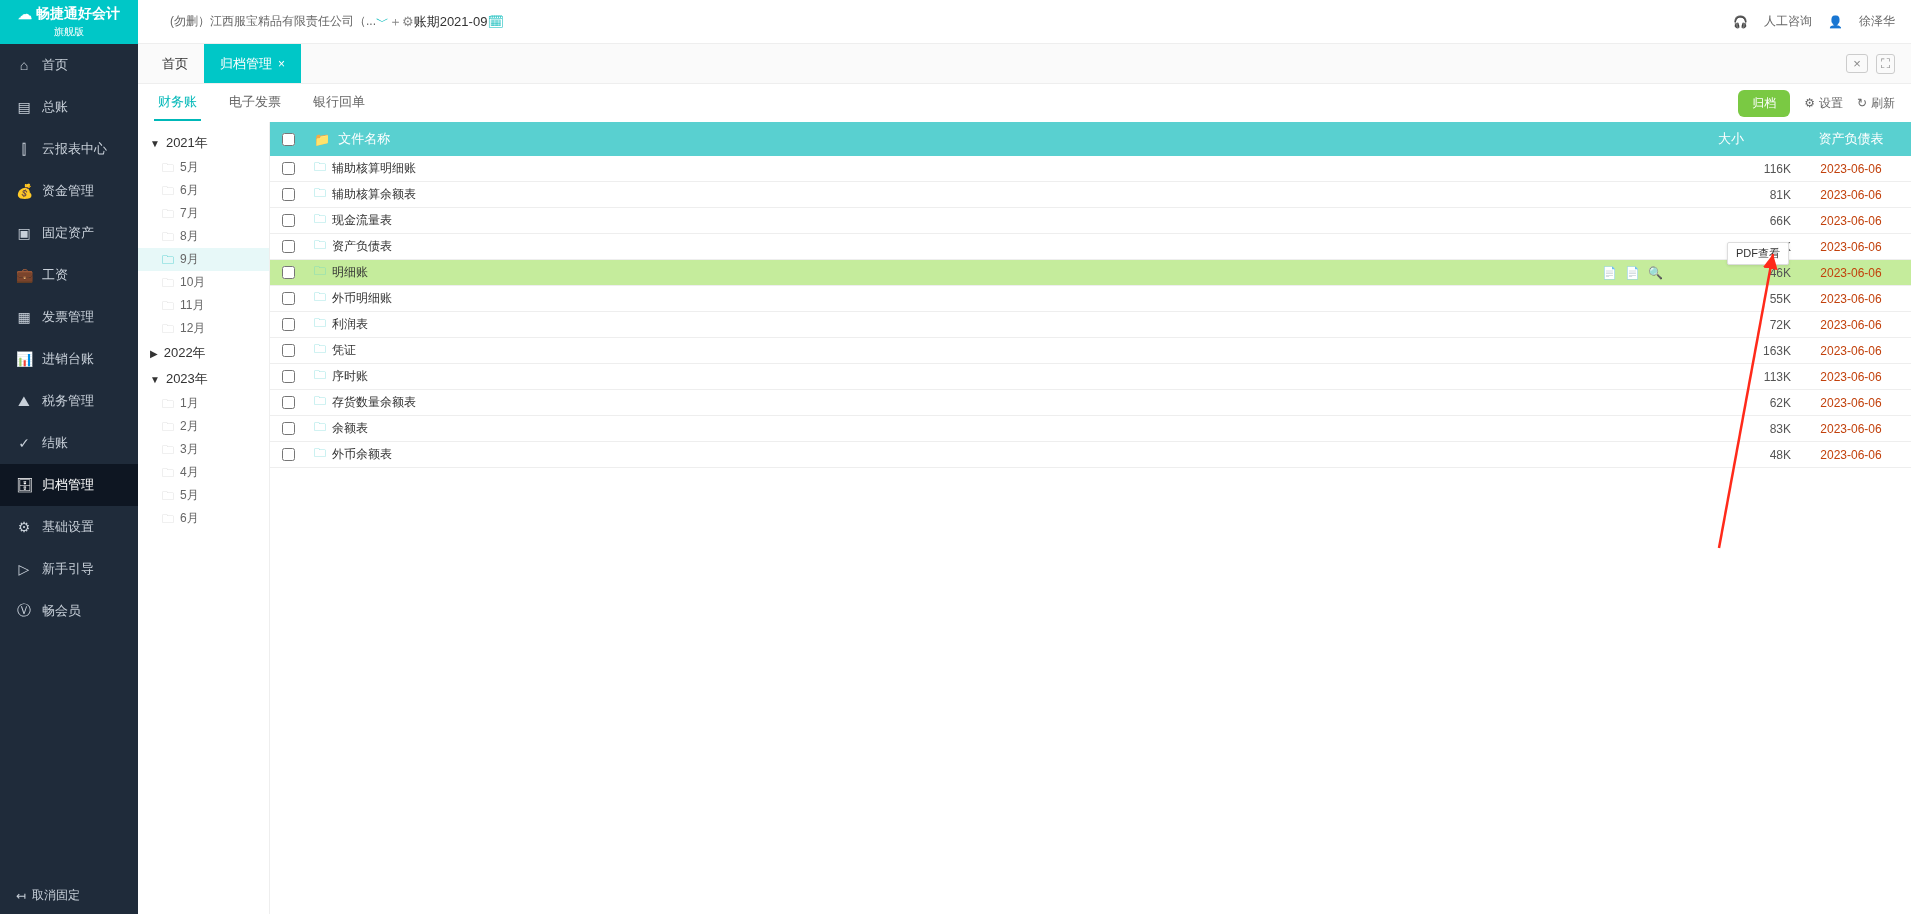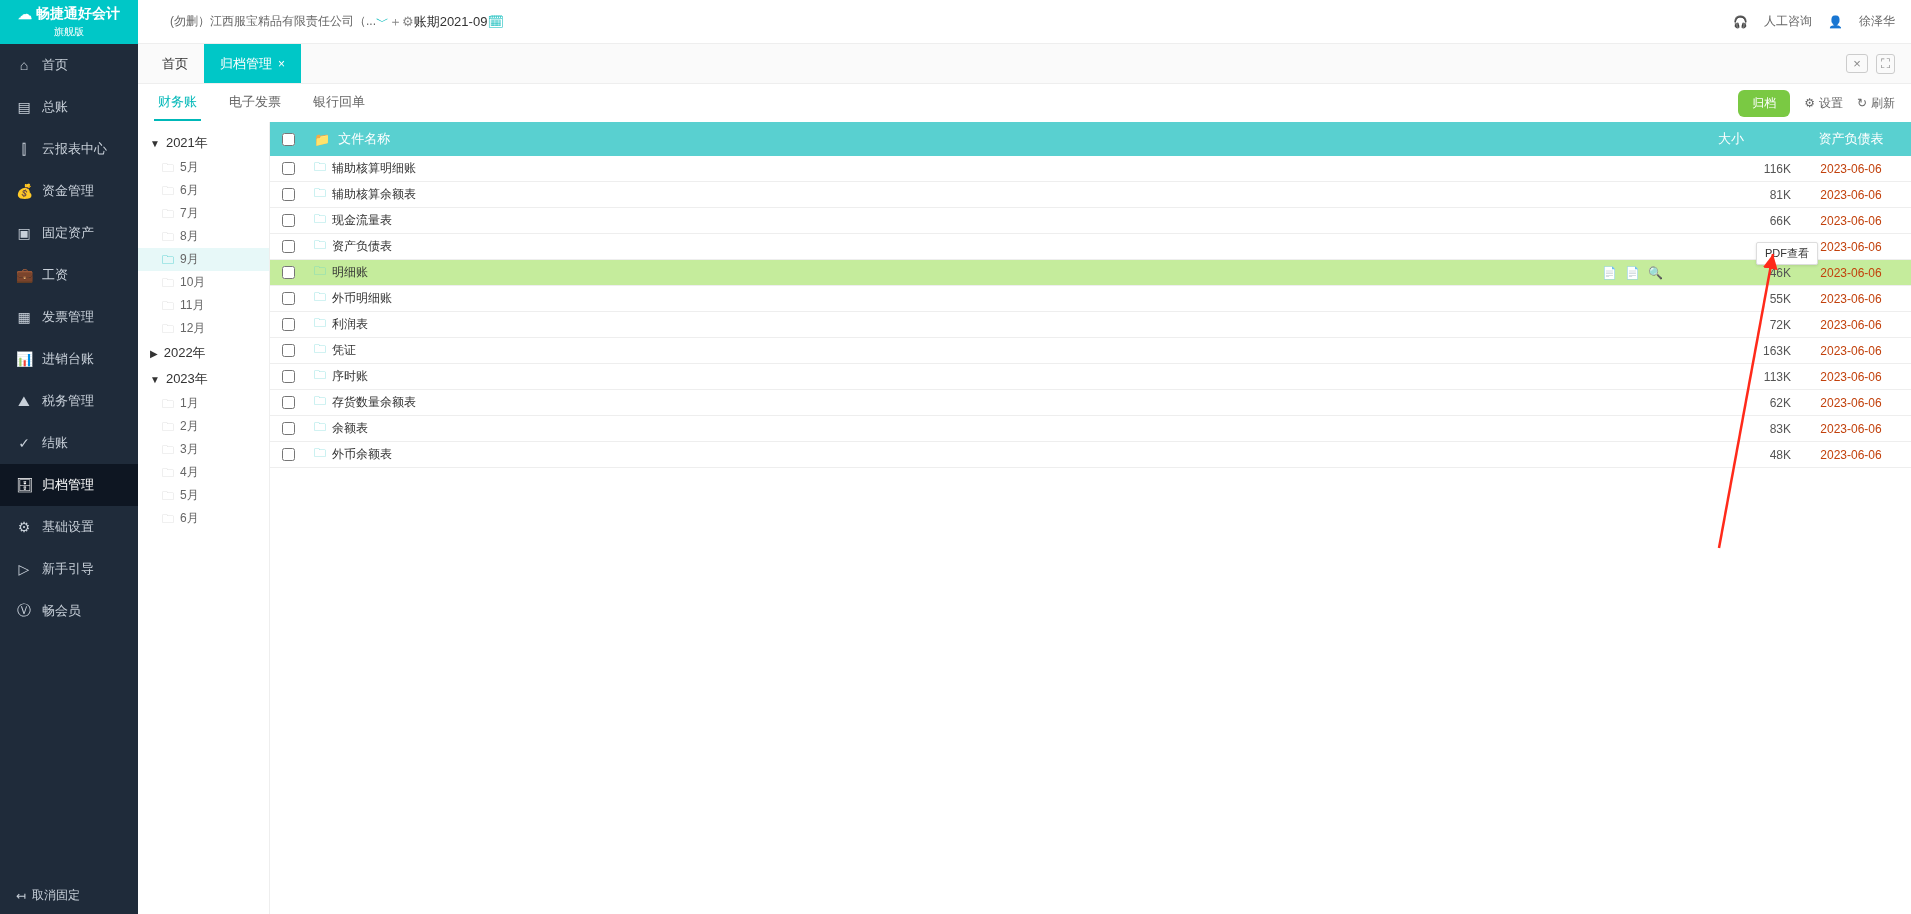--- a/index.html
+++ b/index.html
@@ -419,21 +419,21 @@
               </div>
               <div class="td-name">
                 <span class="td-folder-ic">🗀</span>
                 <span>外币余额表</span>
               </div>
               <div class="td-size">48K</div>
               <div class="td-date">2023-06-06</div>
             </div>
           </div>
 
-        <div class="tooltip" style="top:120px; right:93px;"><span>PDF查看</span></div>
+        <div class="tooltip" style="top:120px; right:122px;"><span>PDF查看</span></div>
 
         <svg class="arrow-annotation" style="top:128px; right:132px; width:64px; height:300px;">
           <defs>
               <marker id="ah" markerWidth="8" markerHeight="8" refX="6" refY="3" orient="auto">
                 <path d="M0,0 L6,3 L0,6 Z" fill="#ff2a1a"></path>
               </marker>
             </defs>
           <line x1="4" y1="298" x2="58" y2="4" stroke="#ff2a1a" stroke-width="2.5" marker-end="url(#ah)"></line>
         </svg>
       </div>

